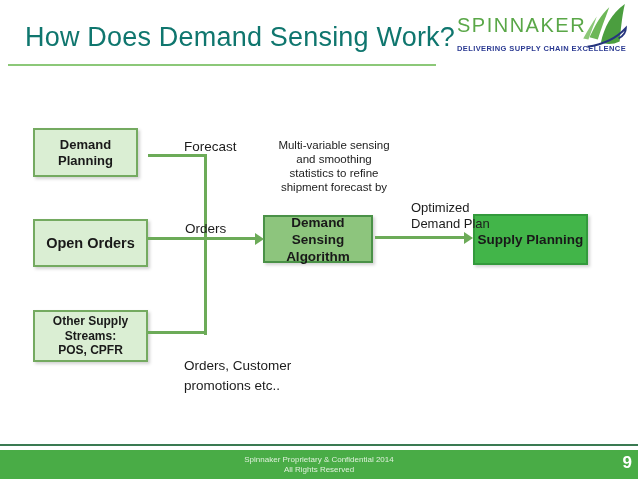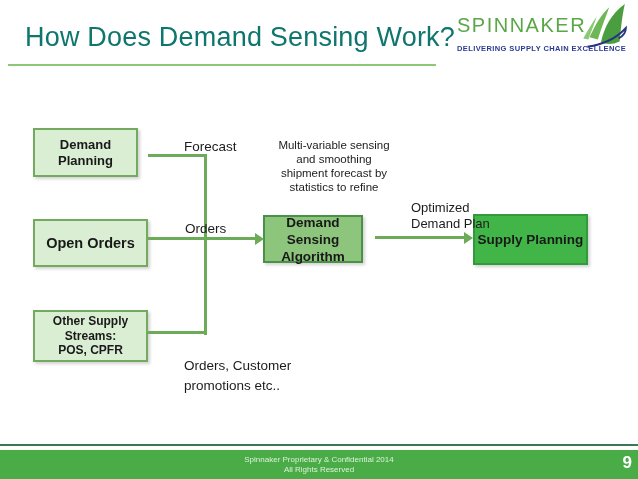--- a/index.html
+++ b/index.html
@@ -32,21 +32,21 @@
     position:absolute;display:flex;flex-direction:column;align-items:center;
     justify-content:center;text-align:center;font-weight:bold;color:#191919;
     box-shadow:2px 2px 3px rgba(0,0,0,0.18);
   }
   .box-light{background:var(--box-light-fill,#daeed3);border:2px solid var(--box-light-border,#74aa60);}
   .box-mid{background:var(--box-mid-fill,#8dc57d);border:2px solid var(--box-mid-border,#4a9147);}
   .box-bright{background:var(--box-bright-fill,#42b549);border:2px solid var(--box-bright-border,#339a3c);}
   .box-demand-planning{left:33px;top:128px;width:105px;height:49px;font-size:13px;line-height:16px;}
   .box-open-orders{left:33px;top:219px;width:115px;height:48px;font-size:14.5px;}
   .box-other-demand{left:33px;top:310px;width:115px;height:52px;font-size:12px;line-height:14.5px;}
-  .box-demand-sensing{left:263px;top:215px;width:100px;height:48px;font-size:13.5px;line-height:17px;}
+  .box-demand-sensing{left:263px;top:215px;width:110px;height:48px;font-size:13.5px;line-height:17px;}
   .box-supply-planning{left:473px;top:214px;width:115px;height:51px;font-size:13.5px;}
   
   .conn{position:absolute;background:var(--connector-green,#6cab58);}
   .conn-top-h{left:148px;top:154px;width:59px;height:3px;}
   .conn-trunk-v{left:204px;top:154px;width:3px;height:181px;}
   .conn-bottom-h{left:148px;top:331px;width:59px;height:3px;}
   .conn-mid-h{left:148px;top:237px;width:108px;height:3px;}
   .conn-right-h{left:375px;top:236px;width:90px;height:3px;}
   .arrowhead{
     position:absolute;width:0;height:0;background:none;
@@ -130,22 +130,22 @@
   <div class="lbl lbl-orders">Orders</div>
 
   <div class="lbl lbl-optimized">
     <div>Optimized</div>
     <div>Demand Plan</div>
   </div>
 
   <div class="lbl lbl-multivar">
     <div>Multi-variable sensing</div>
     <div>and smoothing</div>
+    <div>statistics to refine</div>
     <div>shipment forecast by</div>
-    <div>statistics to refine</div>
   </div>
 
   <div class="lbl lbl-streams-note">
     <div>Orders, Customer</div>
     <div>promotions etc..</div>
   </div>
 
   <div class="footer-rule"></div>
   <div class="footer-bar"></div>
   <div class="footer-text">

